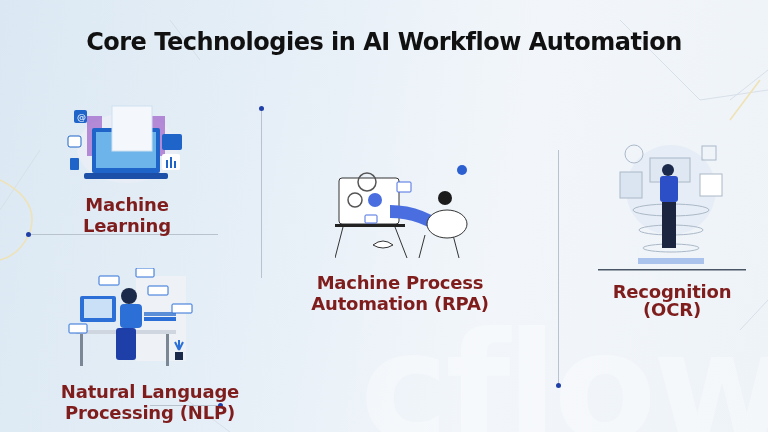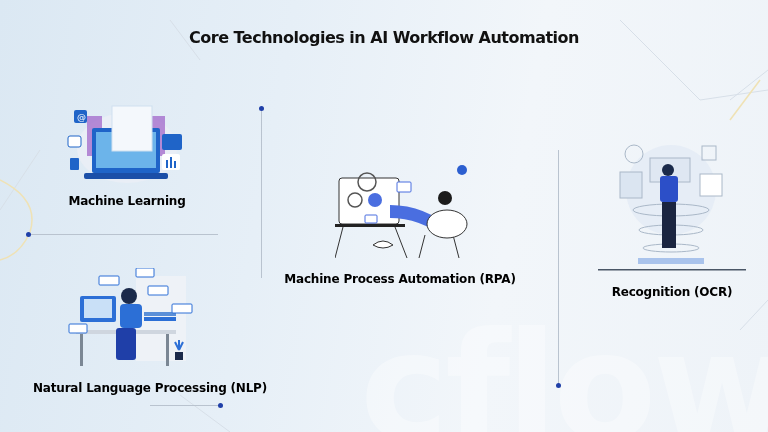--- a/index.html
+++ b/index.html
@@ -4,24 +4,24 @@
 <style>
   html, body { margin:0; padding:0; }
   body {
     width:768px; height:432px; overflow:hidden; position:relative;
     font-family: "DejaVu Sans", "Liberation Sans", sans-serif;
     background: linear-gradient(100deg, #dbe8f3 0%, #e6eff7 35%, #f2f6fa 65%, #eef3f8 100%);
   }
   .abs { position:absolute; }
   .title {
     left:0; width:768px; top:28px; text-align:center;
-    font-size:16px; font-weight:bold; color:#111; letter-spacing:-0.5px;
+    font-size:24px; font-weight:bold; color:#111; letter-spacing:-0.5px;
   }
   .label {
-    color:#000000; font-weight:bold; font-size:12px; text-align:center; letter-spacing:-0.2px;
+    color:#7f1d1d; font-weight:bold; font-size:18px; text-align:center; letter-spacing:-0.2px;
   }
   .vline { width:1px; background:#b9c3cf; }
   .hline { height:1px; background:#b9c3cf; }
   .dot { width:5px; height:5px; border-radius:50%; background:#1f3fa8; }
   .watermark {
     left:360px; top:300px; font-size:150px; font-weight:bold; color:rgba(255,255,255,0.35);
     letter-spacing:-4px;
   }
   .hexline { stroke:#d7dfe8; fill:none; stroke-width:1; }
 </style>

